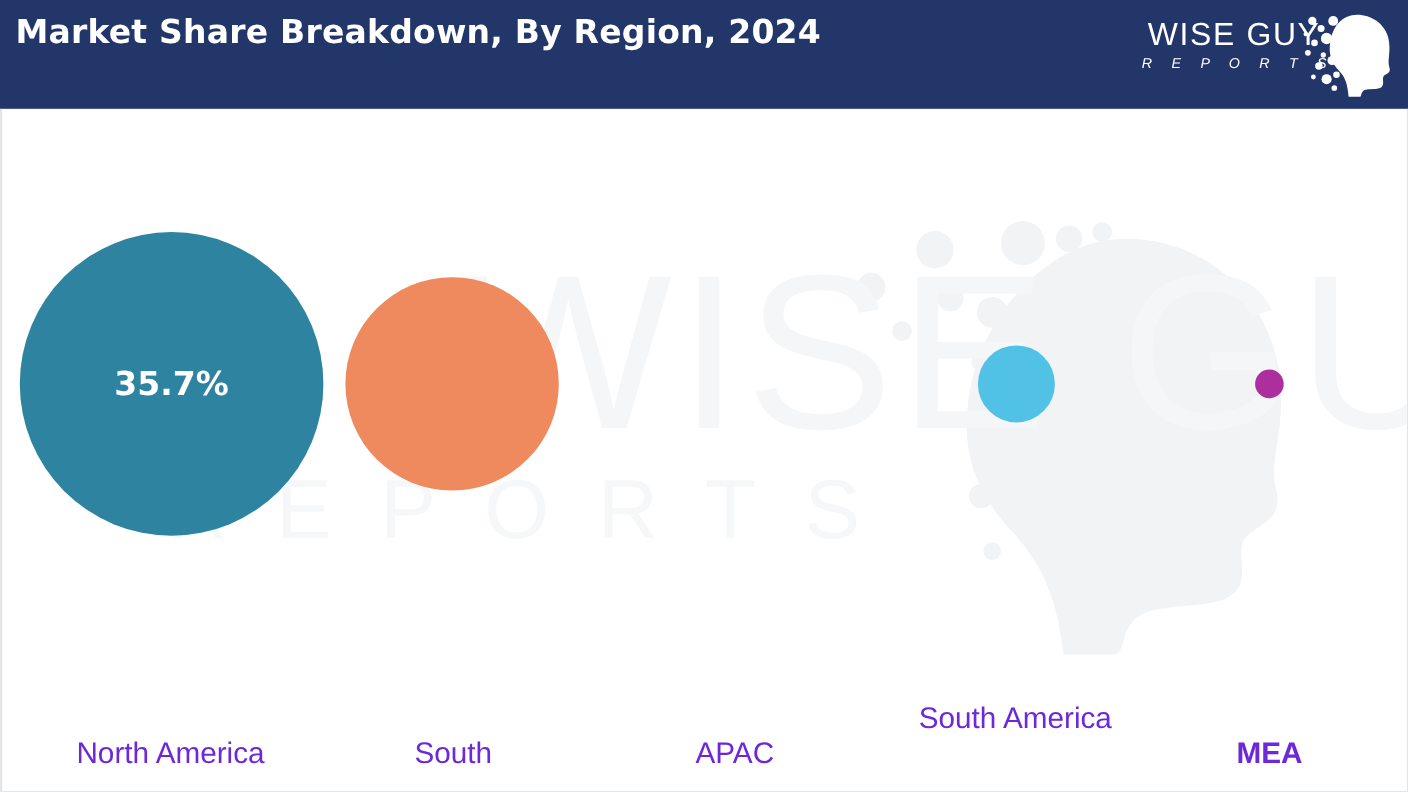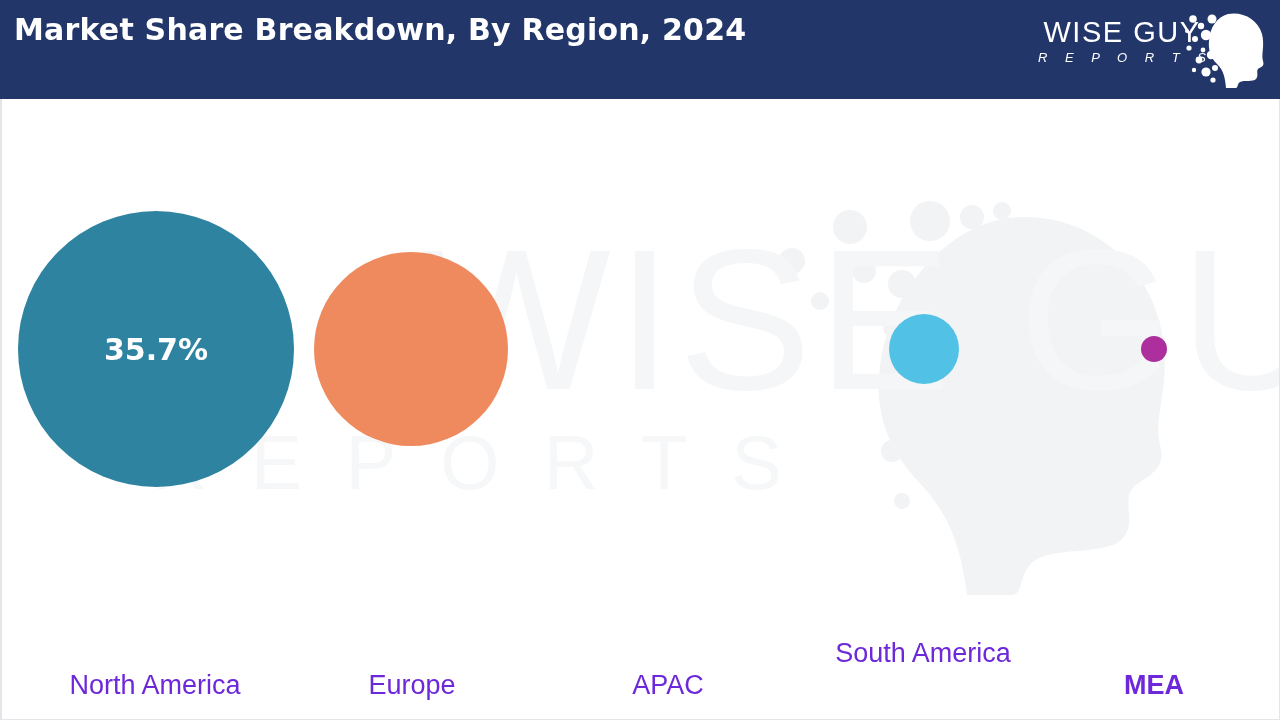--- a/index.html
+++ b/index.html
@@ -177,19 +177,19 @@
       <span class="bubble-label" style="font-size: 24px;"></span>
     </div>
     <div class="bubble" style="width: 70px; height: 70px; left: 887px; top: 215px; background: rgb(82, 193, 230);">
       <span class="bubble-label" style="font-size: 16px;"></span>
     </div>
     <div class="bubble" style="width: 26px; height: 26px; left: 1139px; top: 237px; background: rgb(173, 47, 158);">
       <span class="bubble-label" style="font-size: 12px;"></span>
     </div>
 
     <div class="cat-label" style="top: 571px; left: 153px;">North America</div>
-    <div class="cat-label" style="top: 571px; left: 410px;">Europe</div>
+    <div class="cat-label" style="top: 571px; left: 410px;">South</div>
     <div class="cat-label" style="top: 571px; left: 666px;">APAC</div>
     <div class="cat-label" style="top: 539px; left: 921px;">South America</div>
     <div class="cat-label" style="top: 571px; left: 1152px; font-weight: bold;">MEA</div>
 
   </div>
 </div>
 
 </body></html>

